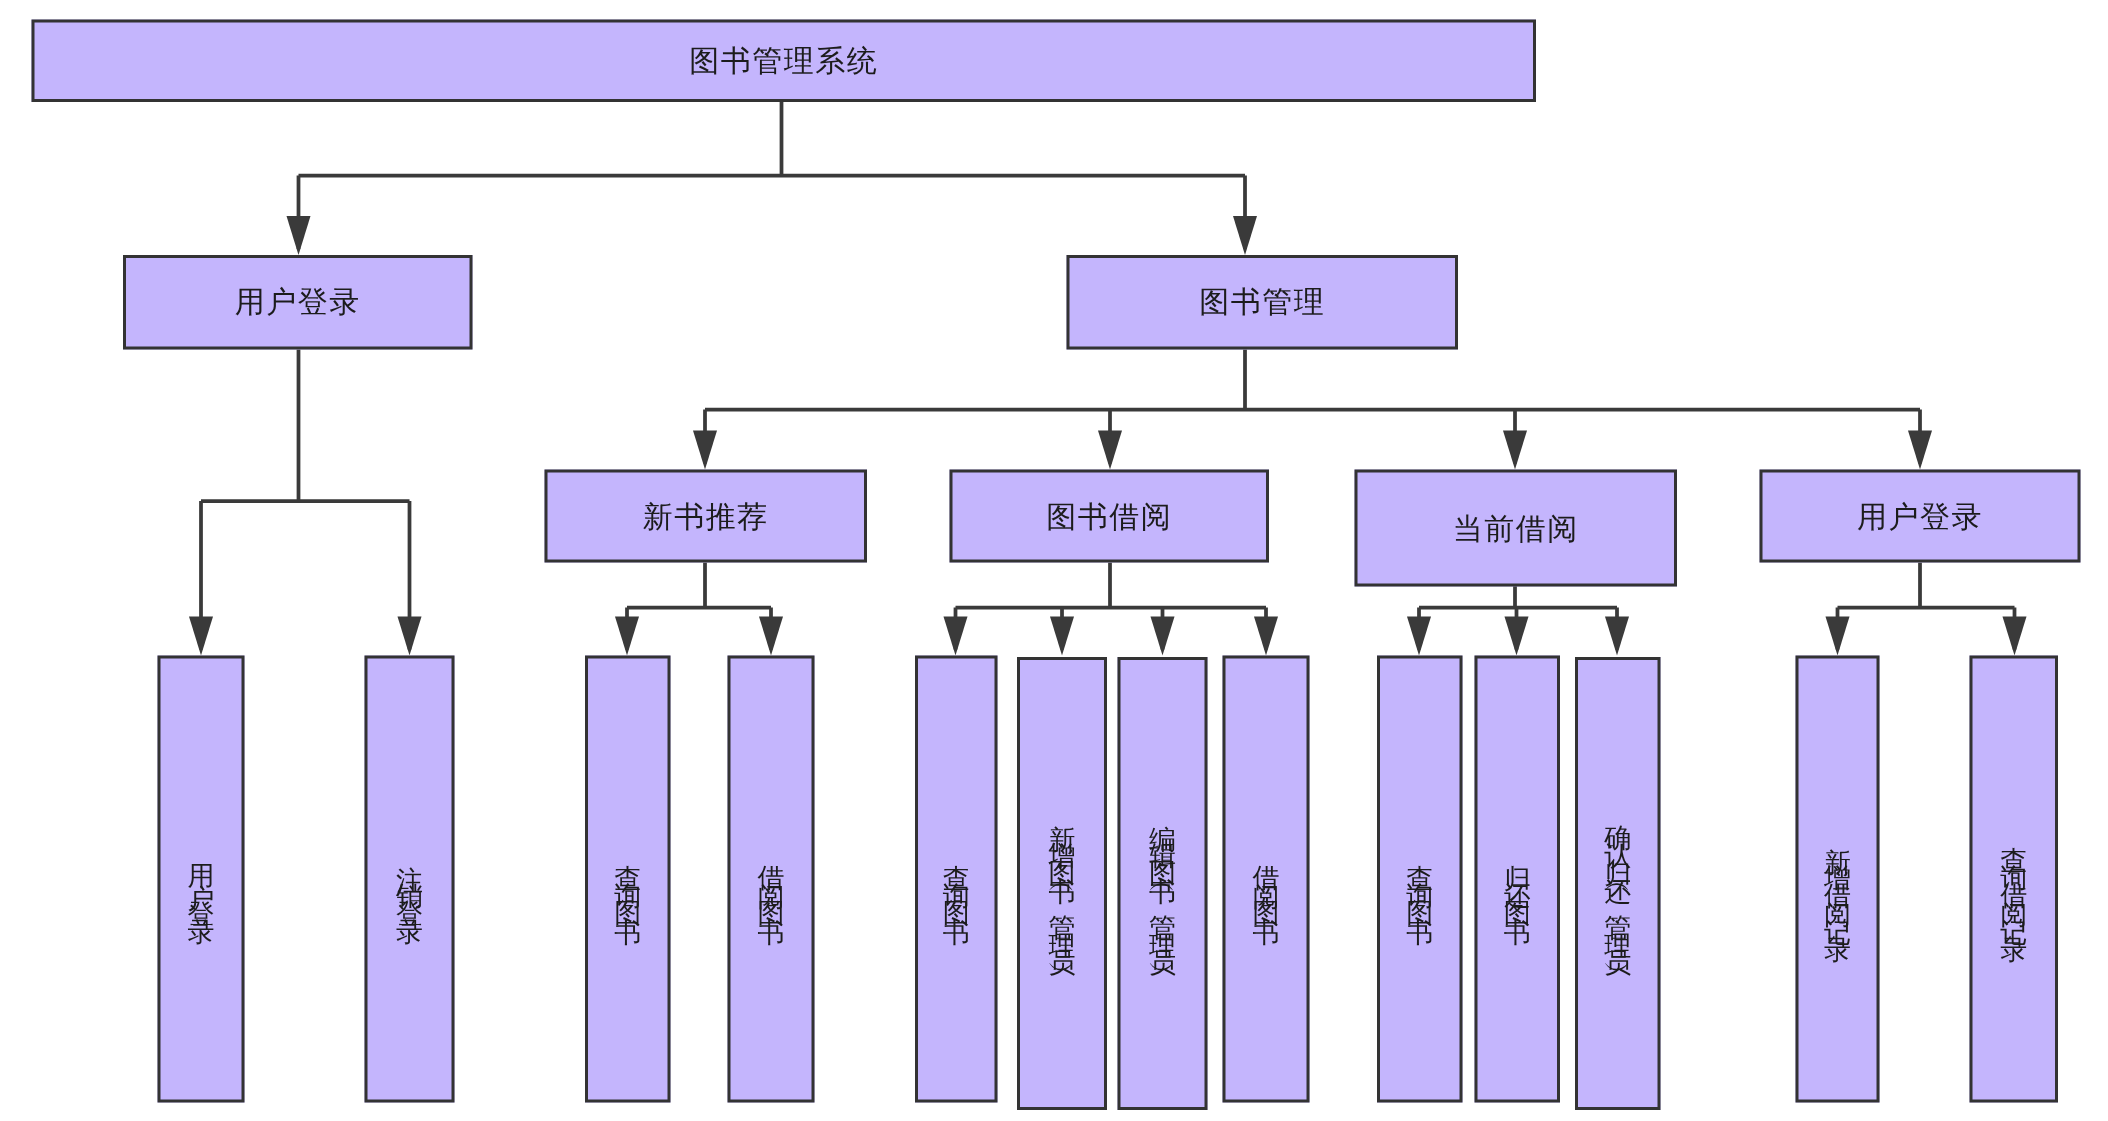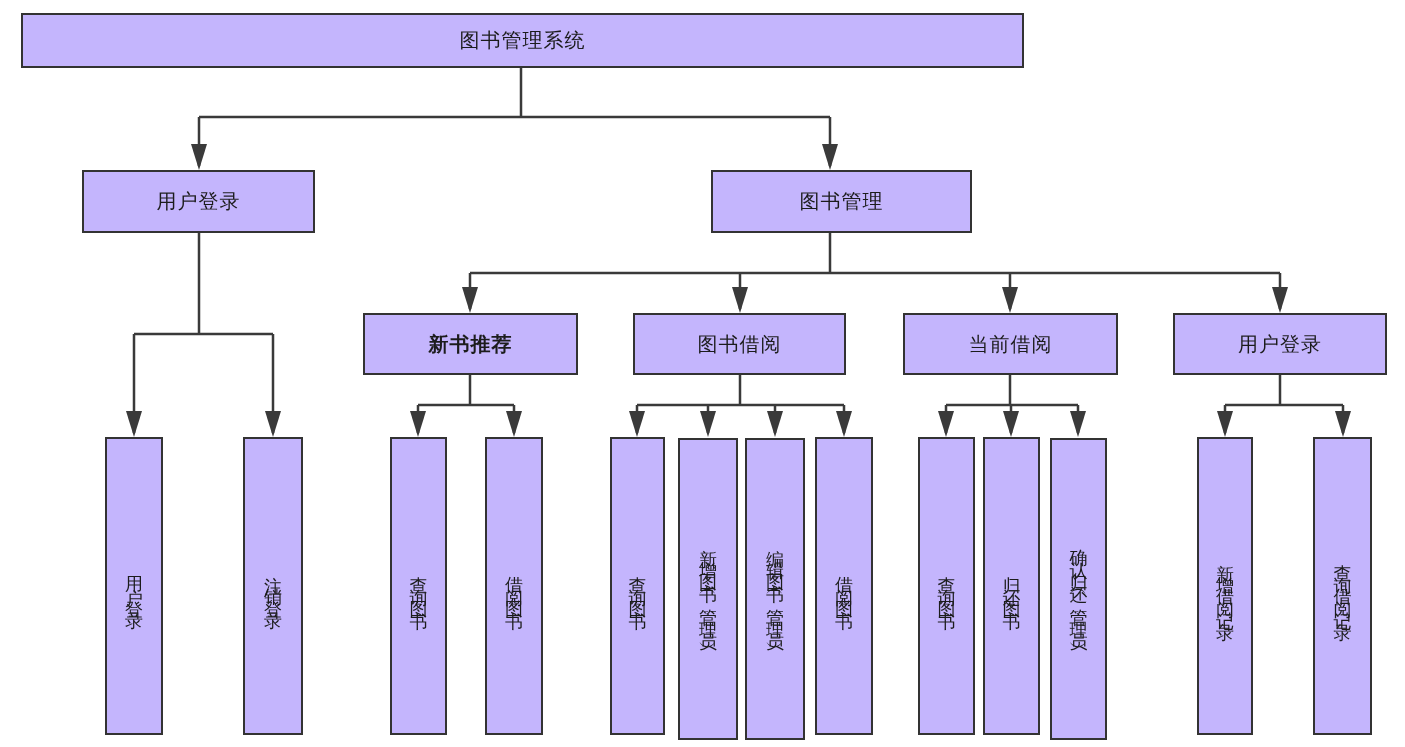--- a/index.html
+++ b/index.html
@@ -98,23 +98,23 @@
       <polygon points="1217,411 1233,411 1225,437"></polygon>
       <polygon points="1335,411 1351,411 1343,437"></polygon>
     </g>
   </svg>
 
   <div class="node h" style="left:21px; top:13px; width:1003px; height:55px;">图书管理系统</div>
 
   <div class="node h" style="left:82px; top:170px; width:233px; height:63px;">用户登录</div>
   <div class="node h" style="left:711px; top:170px; width:261px; height:63px;">图书管理</div>
 
-  <div class="node h" style="left:363px; top:313px; width:215px; height:62px;font-weight:bold;">新书推荐</div>
+  <div class="node h" style="left:363px; top:313px; width:215px; height:62px;">新书推荐</div>
   <div class="node h" style="left:633px; top:313px; width:213px; height:62px;">图书借阅</div>
-  <div class="node h" style="left:903px; top:313px; width:215px; height:62px;">当前借阅</div>
+  <div class="node h" style="left:903px; top:313px; width:215px; height:78px;">当前借阅</div>
   <div class="node h" style="left:1173px; top:313px; width:214px; height:62px;">用户登录</div>
 
   <div class="node leaf" style="left:105px; top:437px; width:58px; height:298px;">
     <span class="vtext">用户登录</span>
   </div>
   <div class="node leaf" style="left:243px; top:437px; width:60px; height:298px;">
     <span class="vtext">注销登录</span>
   </div>
 
   <div class="node leaf" style="left:390px; top:437px; width:57px; height:298px;">

